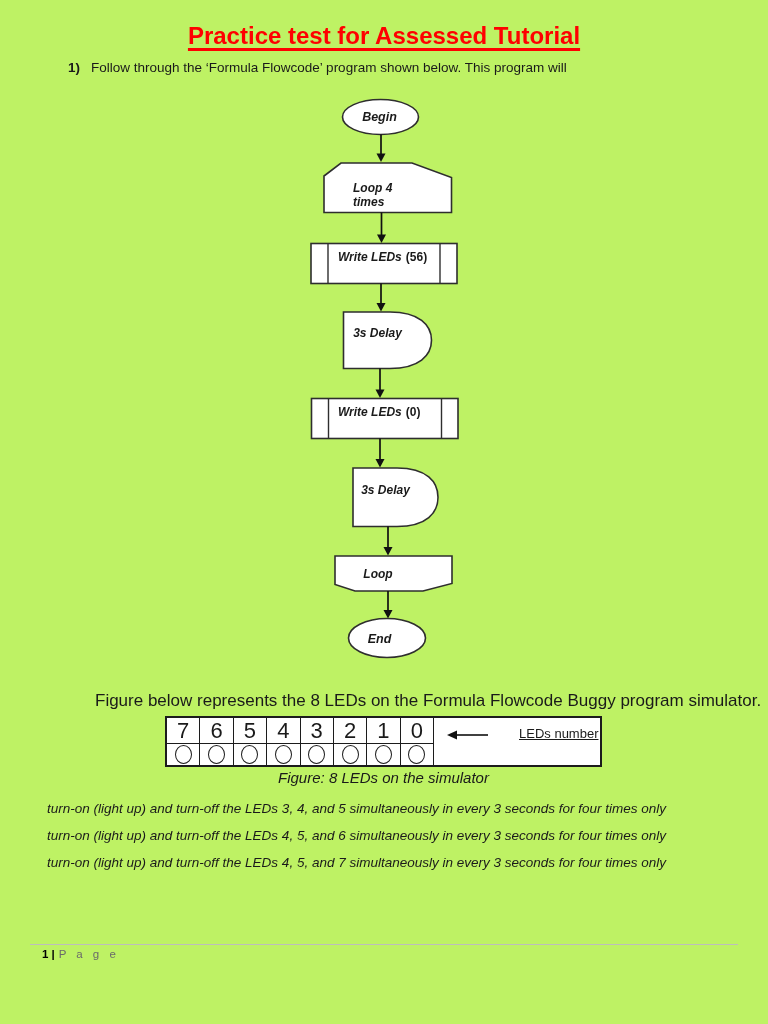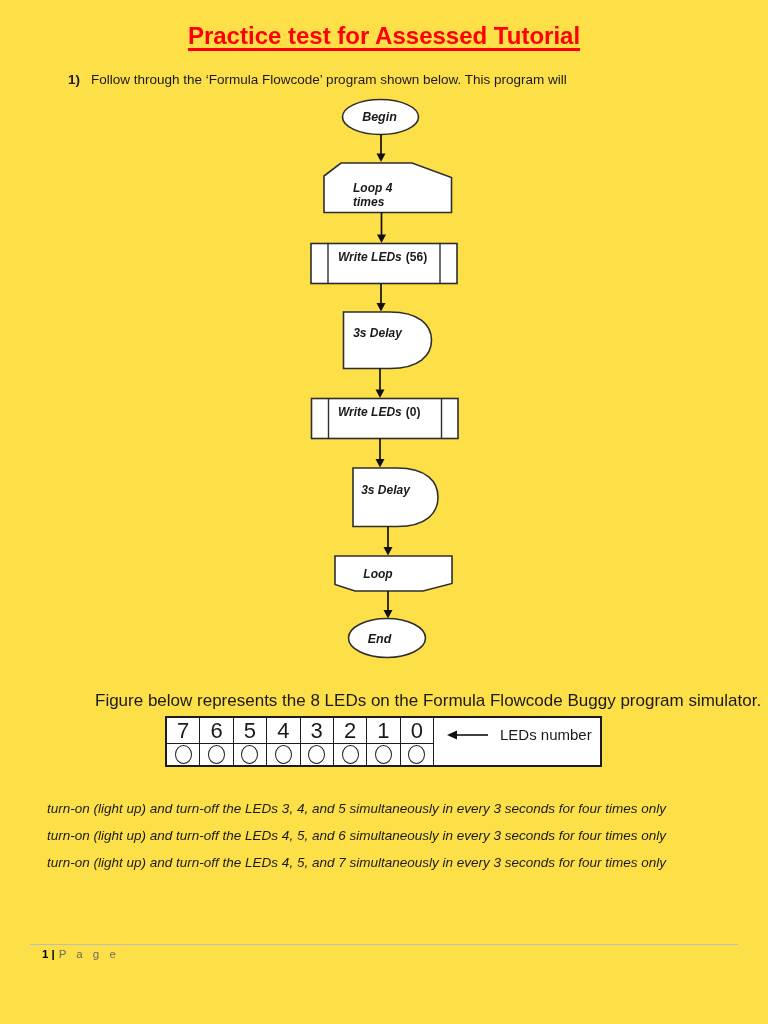--- a/index.html
+++ b/index.html
@@ -1,27 +1,27 @@
 <!DOCTYPE html>
 <html><head>
 <meta charset="utf-8">
 <style>
   html,body{margin:0;padding:0;background:#ffffff;}
   .page{
-    position:relative;width:768px;height:1024px;background:#fde047;
+    position:relative;width:768px;height:1024px;background:#bef264;
     font-family:"Liberation Sans",sans-serif;color:#1a1a1a;overflow:hidden;
   }
   
   .title-wrap{position:absolute;top:22px;left:0;width:768px;text-align:center;}
   .title{
     color:#ff0000;font-weight:bold;font-size:24px;
     text-decoration:underline;text-decoration-thickness:2.5px;text-underline-offset:4px;
   }
   
-  .question{position:absolute;top:72px;left:68px;font-size:13.5px;white-space:nowrap;}
+  .question{position:absolute;top:60px;left:68px;font-size:13.5px;white-space:nowrap;}
   .qnum{font-weight:bold;margin-right:11px;}
   
   .flowchart{position:absolute;top:90px;left:0;}
   svg .shape{fill:#ffffff;stroke:#2e2e2e;stroke-width:1.6px;}
   svg .bar{stroke:#2e2e2e;stroke-width:1.4px;}
   svg .flowline{stroke:#111111;stroke-width:1.7px;}
   svg .arrowhead{fill:#111111;stroke:none;}
   svg text{
     font-family:"Liberation Sans",sans-serif;font-weight:bold;font-style:italic;
     fill:#1a1a1a;font-size:12px;
@@ -38,21 +38,21 @@
   .led-cols{display:flex;width:267px;flex:0 0 auto;}
   .led-col{flex:1 1 0;border-right:1.5px solid #1c1c1c;display:flex;flex-direction:column;}
   .num-cell{
     height:25px;border-bottom:1.5px solid #1c1c1c;display:flex;align-items:center;
     justify-content:center;font-size:22px;line-height:1;
   }
   .circle-cell{flex:1;display:flex;align-items:center;justify-content:center;}
   .led-dot{width:15px;height:17px;border:1.5px solid #1c1c1c;border-radius:50%;background:#fff;}
   .led-legend{flex:1;display:flex;align-items:flex-start;padding-top:8px;padding-left:13px;}
   .legend-arrow{margin-top:3px;}
-  .legend-label{font-size:15px;margin-left:11px;white-space:nowrap;}
+  .legend-label{font-size:13px;margin-left:30px;white-space:nowrap;text-decoration:underline;}
   
   .figure-caption{
     position:absolute;top:769px;left:165px;width:437px;text-align:center;
     font-style:italic;font-size:15px;
   }
   
   .options{position:absolute;top:795px;left:47px;font-size:13.5px;}
   .option-line{height:27px;line-height:27px;white-space:nowrap;font-style:italic;}
   
   .footer-rule{position:absolute;top:944px;left:30px;width:708px;border-top:1px solid #bdbdbd;}
@@ -212,20 +212,21 @@
     </div>
     <div class="led-legend">
       <svg class="legend-arrow" width="42" height="12" viewBox="0 0 42 12">
         <line x1="9" y1="6" x2="41" y2="6" stroke="#111" stroke-width="1.6"></line>
         <polygon points="0,6 10,1.5 10,10.5" fill="#111"></polygon>
       </svg>
       <span class="legend-label">LEDs number</span>
     </div>
   </div>
 
+  <div class="figure-caption">Figure: 8 LEDs on the simulator</div>
 
   <div class="options">
     <div class="option-line">turn-on (light up) and turn-off the LEDs 3, 4, and 5 simultaneously in every 3 seconds for four times only</div>
     <div class="option-line">turn-on (light up) and turn-off the LEDs 4, 5, and 6 simultaneously in every 3 seconds for four times only</div>
     <div class="option-line">turn-on (light up) and turn-off the LEDs 4, 5, and 7 simultaneously in every 3 seconds for four times only</div>
   </div>
 
   <div class="footer-rule"></div>
   <div class="footer">
     <span class="num">1</span><span class="sep">|</span><span class="label">P a g e</span>

